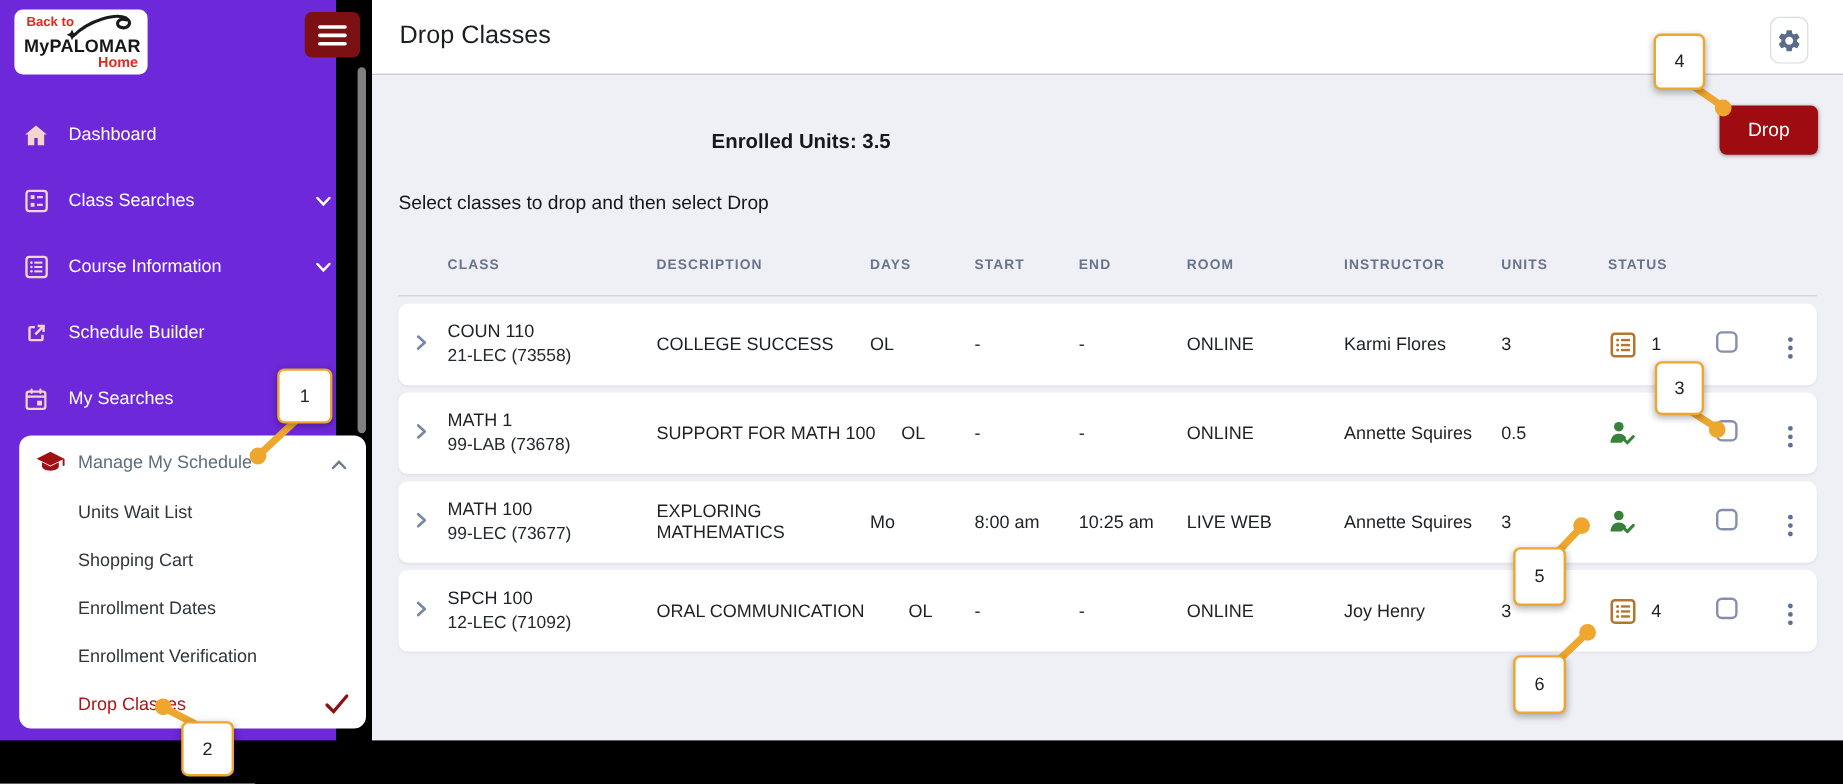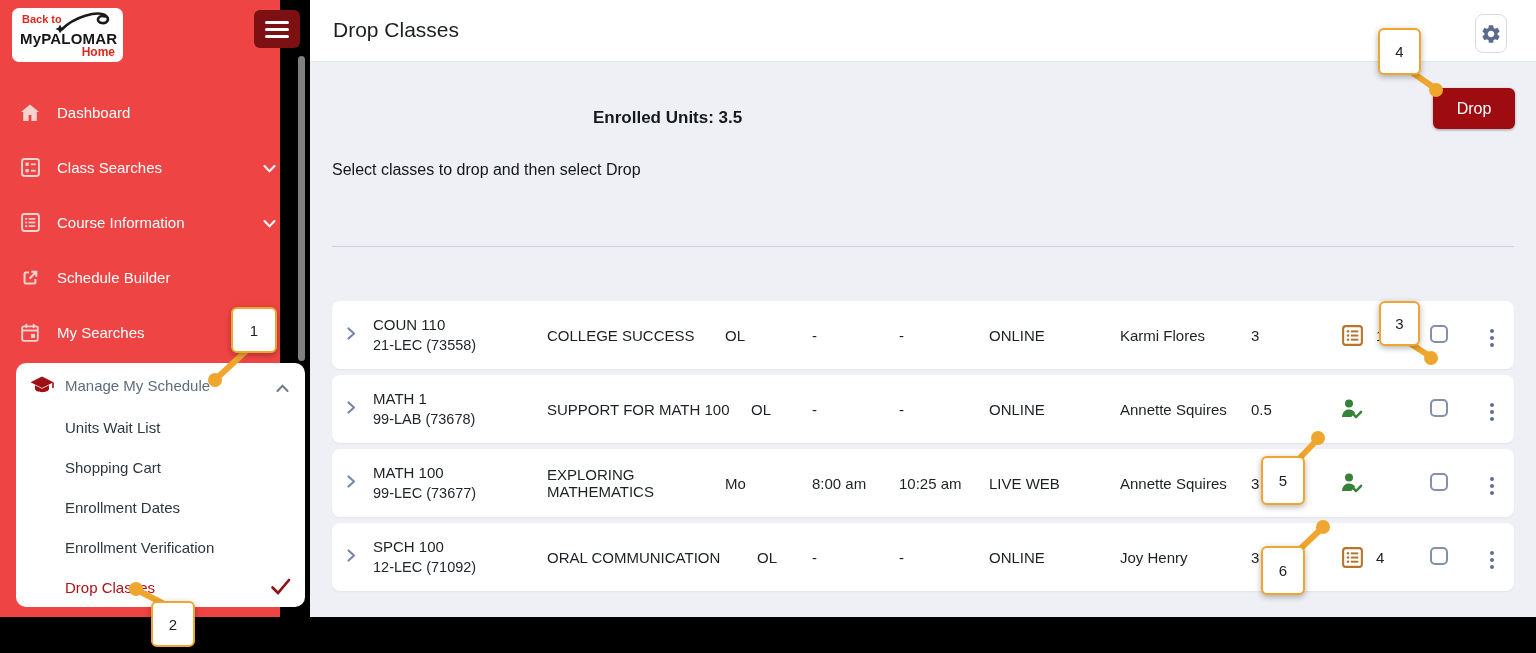--- a/index.html
+++ b/index.html
@@ -1,20 +1,20 @@
 <!DOCTYPE html>
 <html><head>
 <meta charset="utf-8">
 <style>
   * { margin:0; padding:0; box-sizing:border-box; }
   html,body { width:1536px; height:653px; overflow:hidden; }
   body { position:relative; background:#000; font-family:"Liberation Sans", sans-serif; }
 
   
-  .sidebar { position:absolute; left:0; top:0; width:280px; height:617px; background:#ef4444; }
+  .sidebar { position:absolute; left:0; top:0; width:280px; height:617px; background:#6d28d9; }
   .logo-box { position:absolute; left:12px; top:8px; width:111px; height:54px; background:#fff; border-radius:7px; cursor:pointer; }
   .logo-backto { position:absolute; left:10px; top:5px; color:#DD2A20; font-size:11px; font-weight:bold; }
   .logo-swoosh { position:absolute; right:4px; top:2px; }
   .logo-brand { position:absolute; left:8px; top:22px; color:#161616; font-size:15px; font-weight:800; letter-spacing:.2px; }
   .logo-home { position:absolute; right:8px; bottom:3px; color:#DD2A20; font-size:12px; font-weight:bold;padding-left:12px; }
   .menu-btn { position:absolute; left:254px; top:10px; width:46px; height:38px; background:#7C1013; border:none; border-radius:6px; cursor:pointer; display:flex; flex-direction:column; justify-content:center; align-items:center; gap:4px; }
   .menu-btn i { display:block; width:24px; height:3px; background:#fff; border-radius:2px; }
   .side-scrollbar { position:absolute; left:298px; top:56px; width:7px; height:305px; background:rgba(255,255,255,.5); border-radius:4px; }
 
   .nav { position:absolute; left:0; top:85px; width:298px; }
@@ -41,21 +41,21 @@
   .term-value { position:absolute; left:14px; top:21px; font-size:16px; color:#1D2125; }
   .term-chev { position:absolute; right:16px; top:20px; }
   .enrolled-units { position:absolute; left:283px; top:46px; font-size:17px; font-weight:600; color:#15181C; }
   .drop-btn { position:absolute; left:1123px; top:26px; width:82px; height:41px; background:#9E0C12; color:#fff; border:none; border-radius:6px; font-size:16px; font-family:"Liberation Sans",sans-serif; cursor:pointer; box-shadow:0 1px 3px rgba(0,0,0,.35); }
   .section-title { position:absolute; left:22px; top:99px; font-size:16px; color:#14171A; }
 
   .tgrid { display:grid; grid-template-columns:41px 174px 178px 87px 87px 90px 131px 131px 89px 90px 54px 1fr; align-items:center; }
   .thead { position:absolute; left:22px; top:153px; width:1182px; }
   .thead div { font-size:11.5px; font-weight:bold; color:#68738A; letter-spacing:.9px; }
   .thead-divider { position:absolute; left:22px; top:184px; width:1182px; height:1px; background:#CBD0DA; }
-  .rows { position:absolute; left:22px; top:191px; width:1182px;margin-top:48px; }
+  .rows { position:absolute; left:22px; top:191px; width:1182px; }
   .trow { background:#fff; border-radius:8px; height:68px; margin-bottom:6px; box-shadow:0 1px 2px rgba(16,24,40,.05); }
   .cell { font-size:15px; color:#1D2125; }
   .chev-cell { padding-left:12px; }
   .row-chevron { display:inline-flex; cursor:pointer; }
   .class-l1 { font-size:15px; color:#1D2125; line-height:21px; }
   .class-l2 { font-size:14.5px; color:#22282E; line-height:21px; }
   .desc-nowrap { white-space:nowrap; overflow:visible; z-index:2; }
   .push-26 { padding-left:26px; }
   .push-32 { padding-left:32px; }
   .status-cell { display:flex; align-items:center; gap:11px; }
@@ -200,20 +200,34 @@
         <path fill="#5A6B8C" d="M19.14,12.94c0.04-0.3,0.06-0.61,0.06-0.94c0-0.32-0.02-0.64-0.07-0.94l2.03-1.58c0.18-0.14,0.23-0.41,0.12-0.61l-1.92-3.32c-0.12-0.22-0.37-0.29-0.59-0.22l-2.39,0.96c-0.5-0.38-1.03-0.7-1.62-0.94L14.4,2.81c-0.04-0.24-0.24-0.41-0.48-0.41h-3.84c-0.24,0-0.43,0.17-0.47,0.41L9.25,5.35C8.66,5.59,8.12,5.92,7.63,6.29L5.24,5.33c-0.22-0.08-0.47,0-0.59,0.22L2.74,8.87C2.62,9.08,2.66,9.34,2.86,9.48l2.03,1.58C4.84,11.36,4.8,11.69,4.8,12s0.02,0.64,0.07,0.94l-2.03,1.58c-0.18,0.14-0.23,0.41-0.12,0.61l1.92,3.32c0.12,0.22,0.37,0.29,0.59,0.22l2.39-0.96c0.5,0.38,1.03,0.7,1.62,0.94l0.36,2.54c0.05,0.24,0.24,0.41,0.48,0.41h3.84c0.24,0,0.44-0.17,0.47-0.41l0.36-2.54c0.59-0.24,1.13-0.56,1.62-0.94l2.39,0.96c0.22,0.08,0.47,0,0.59-0.22l1.92-3.32c0.12-0.22,0.07-0.47-0.12-0.61L19.14,12.94z M12,15.6c-1.98,0-3.6-1.62-3.6-3.6s1.62-3.6,3.6-3.6s3.6,1.62,3.6,3.6S13.98,15.6,12,15.6z"></path>
       </svg>
   </button>
 </div>
 
 <div class="content">
   <div class="enrolled-units">Enrolled Units: 3.5</div>
   <button class="drop-btn">Drop</button>
   <div class="section-title">Select classes to drop and then select Drop</div>
 
+  <div class="thead tgrid">
+    <div></div>
+    <div>CLASS</div>
+    <div>DESCRIPTION</div>
+    <div>DAYS</div>
+    <div>START</div>
+    <div>END</div>
+    <div>ROOM</div>
+    <div>INSTRUCTOR</div>
+    <div>UNITS</div>
+    <div>STATUS</div>
+    <div></div>
+      <div></div>
+  </div>
   <div class="thead-divider"></div>
 
   <div class="rows">
 
     <div class="trow tgrid">
       <div class="cell chev-cell"><span class="row-chevron">
             <svg width="14" height="15" viewBox="0 0 14 15">
               <path d="M4.5 2.5 L10 7.5 L4.5 12.5" stroke="#7688A6" stroke-width="2.2" fill="none" stroke-linecap="round" stroke-linejoin="round"></path>
             </svg>
           </span></div>

